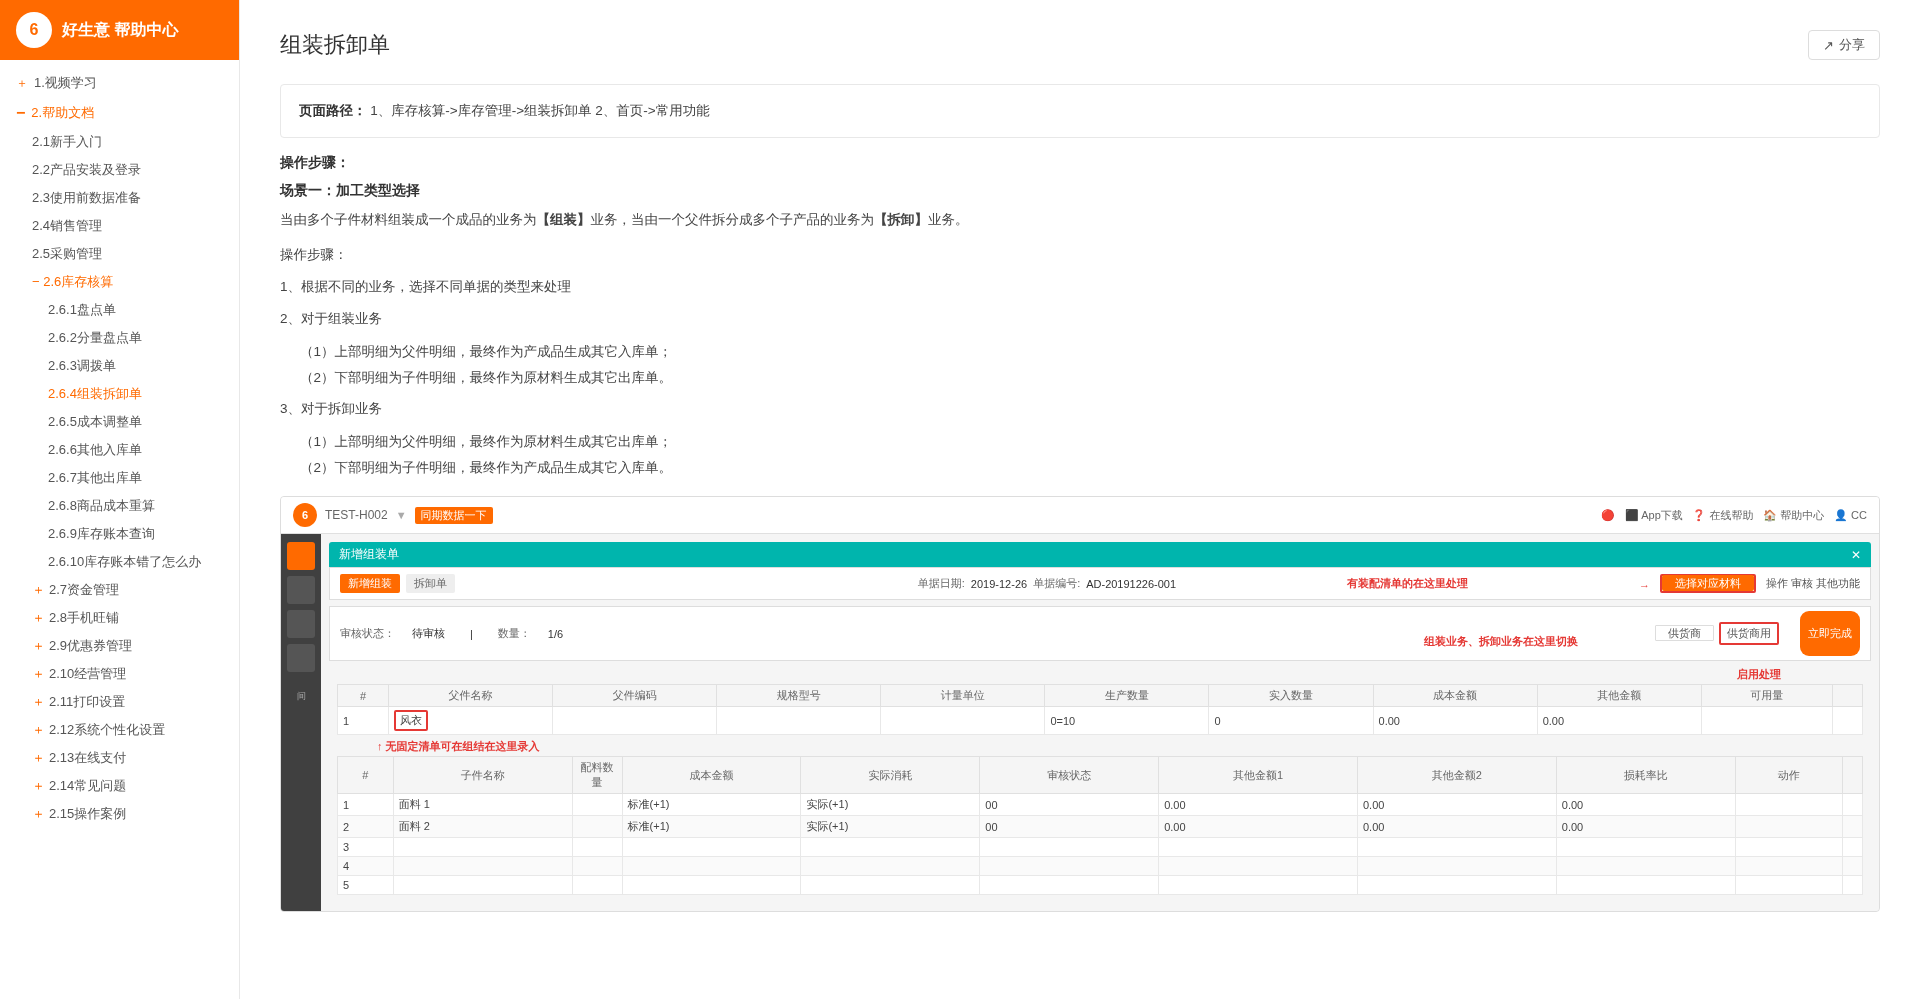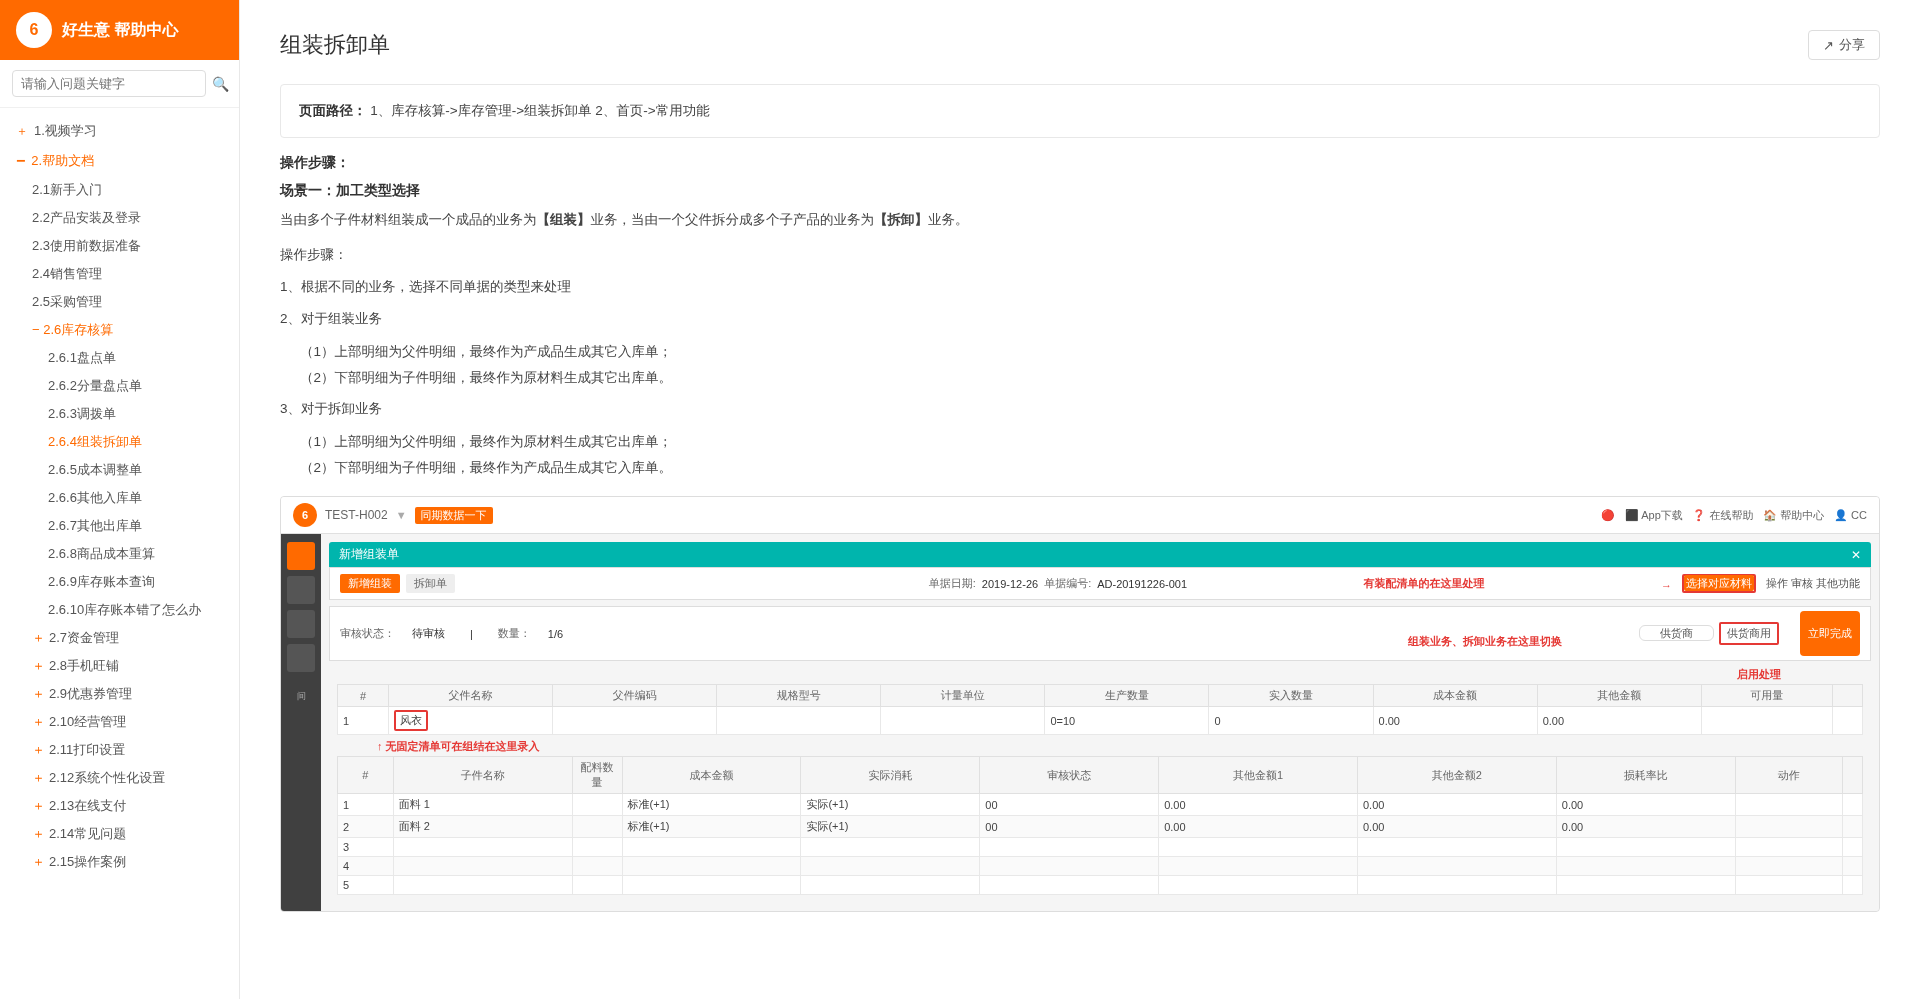--- a/index.html
+++ b/index.html
@@ -260,21 +260,21 @@
       background: #eee;
       color: #666;
       padding: 2px 8px;
       border-radius: 2px;
       font-size: 11px;
     }
     .mock-btn-orange {
       background: #ff6a00;
       color: #fff;
       border: none;
-      border-radius: 4px;
+      border-radius: 9px;
       padding: 15px 8px;
       font-size: 11px;
       cursor: pointer;
     }
     .mock-table {
       width: 100%;
       border-collapse: collapse;
       font-size: 11px;
     }
     .mock-table th {
@@ -309,24 +309,20 @@
       border-radius: 3px 3px 0 0;
     }
   </style>
 </head>
 <body>
 
 <div id="sidebar">
   <div id="sidebar-header">
     <div id="logo-circle">6</div>
     <span id="brand-name">好生意 帮助中心</span>
-  </div>
-  <div id="search-box">
-    <input id="search-input" type="text" placeholder="请输入问题关键字" style="">
-    <span id="search-icon-btn">🔍</span>
   </div>
   <div id="nav-tree">
 
     <div class="nav-section">
       <span class="plus-icon">＋</span>
       <span>1.视频学习</span>
     </div>
 
     <div class="nav-section active">
       <span class="minus-icon">−</span>
@@ -457,37 +453,37 @@
             <span class="mock-tab">新增组装</span>
             <span class="mock-tab-inactive">拆卸单</span>
             <span style="flex:1;"></span>
             <span class="mock-label">单据日期:</span>
             <span class="mock-value">2019-12-26</span>
             <span class="mock-label">单据编号:</span>
             <span class="mock-value">AD-20191226-001</span>
             <span style="flex:1; text-align:center; color:#e53935; font-weight:bold; font-size:11px;">有装配清单的在这里处理</span>
             <span style="color:#e53935; margin-right:4px;">→</span>
             <span class="mock-red-box">
-              <span style="background:#ff6a00; color:#fff; padding:2px 2px; font-size:11px; border-radius:2px; cursor:pointer;">选择对应材料</span>
+              <span style="background:#ff6a00; color:#fff; padding:2px 13px; font-size:11px; border-radius:2px; cursor:pointer;">选择对应材料</span>
             </span>
             <span style="font-size:11px; color:#555; margin-left:4px;">操作 审核 其他功能</span>
           </div>
 
           <div class="mock-form-header" style="border-radius:0; padding: 4px 10px; gap: 17px;">
             <span class="mock-label">审核状态：</span>
             <span class="mock-value">待审核</span>
             <span style="margin:0 8px;">|</span>
             <span class="mock-label">数量：</span>
             <span class="mock-value">1/6</span>
             <span style="flex:1;"></span>
             <span style="color:#e53935; font-weight:bold; font-size:11px; margin-right:60px;margin-top:16px;">
               组装业务、拆卸业务在这里切换
             </span>
             <span style="margin-left:auto; color:#555; font-size:11px;">
-              <span style="border:1px solid #ddd; padding:1px 20px; border-radius:6px; margin-right:2px;">供货商</span>
+              <span style="border:1px solid #ddd; padding:1px 12px; border-radius:1px; margin-right:2px;">供货商</span>
               <span class="mock-red-box" style="padding:2px 6px; font-size:11px; display:inline-block; margin-right:4px;">供货商用</span>
             </span>
             <span class="mock-btn-orange">立即完成</span>
           </div>
 
           <div style="display:flex; justify-content:flex-end; margin: 2px 10px 2px 0; position: relative;">
             <span style="color:#e53935; font-size:11px; font-weight:bold; margin-right:80px;">启用处理</span>
           </div>
 
           <div style="padding: 0 8px;">

